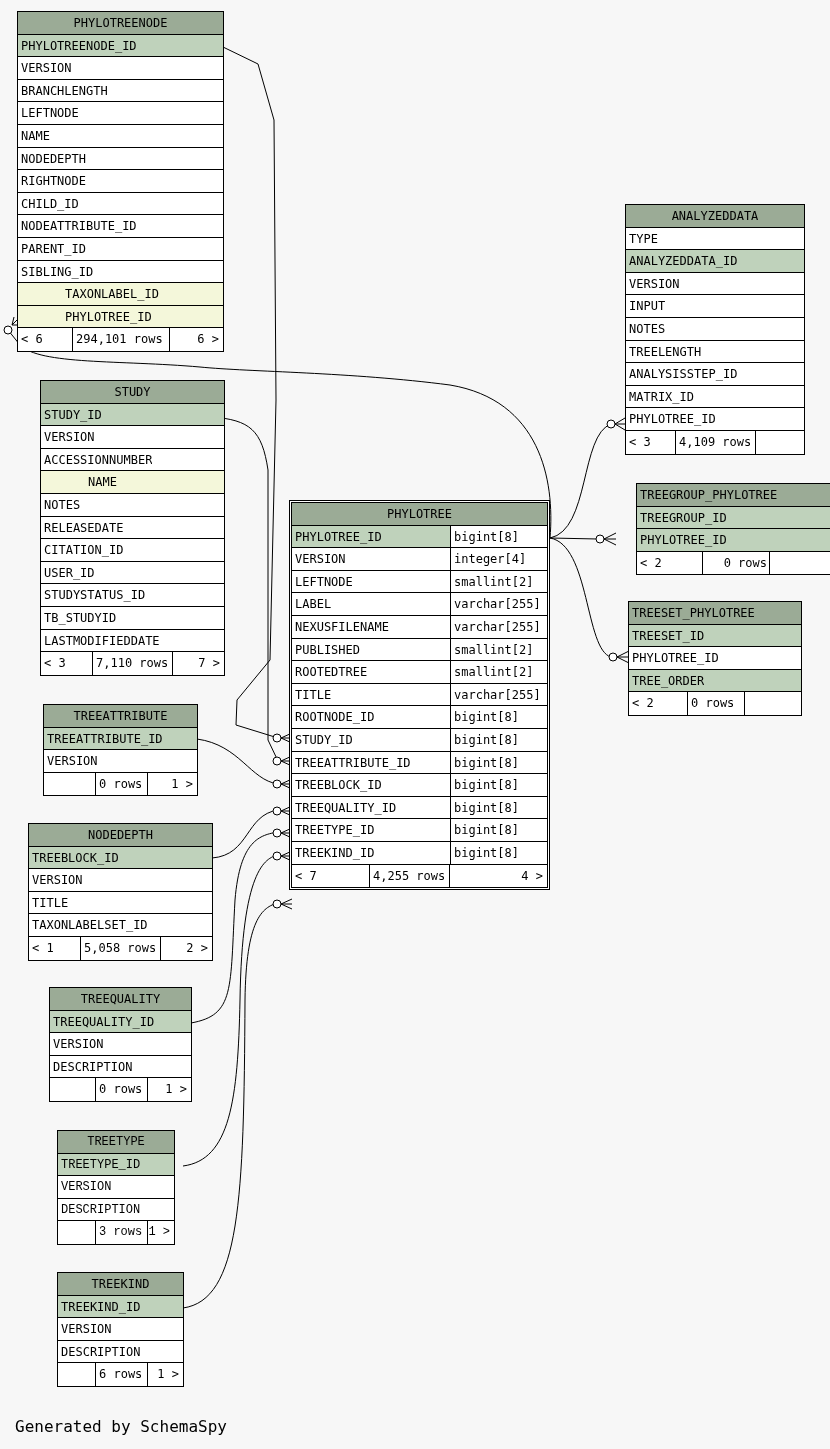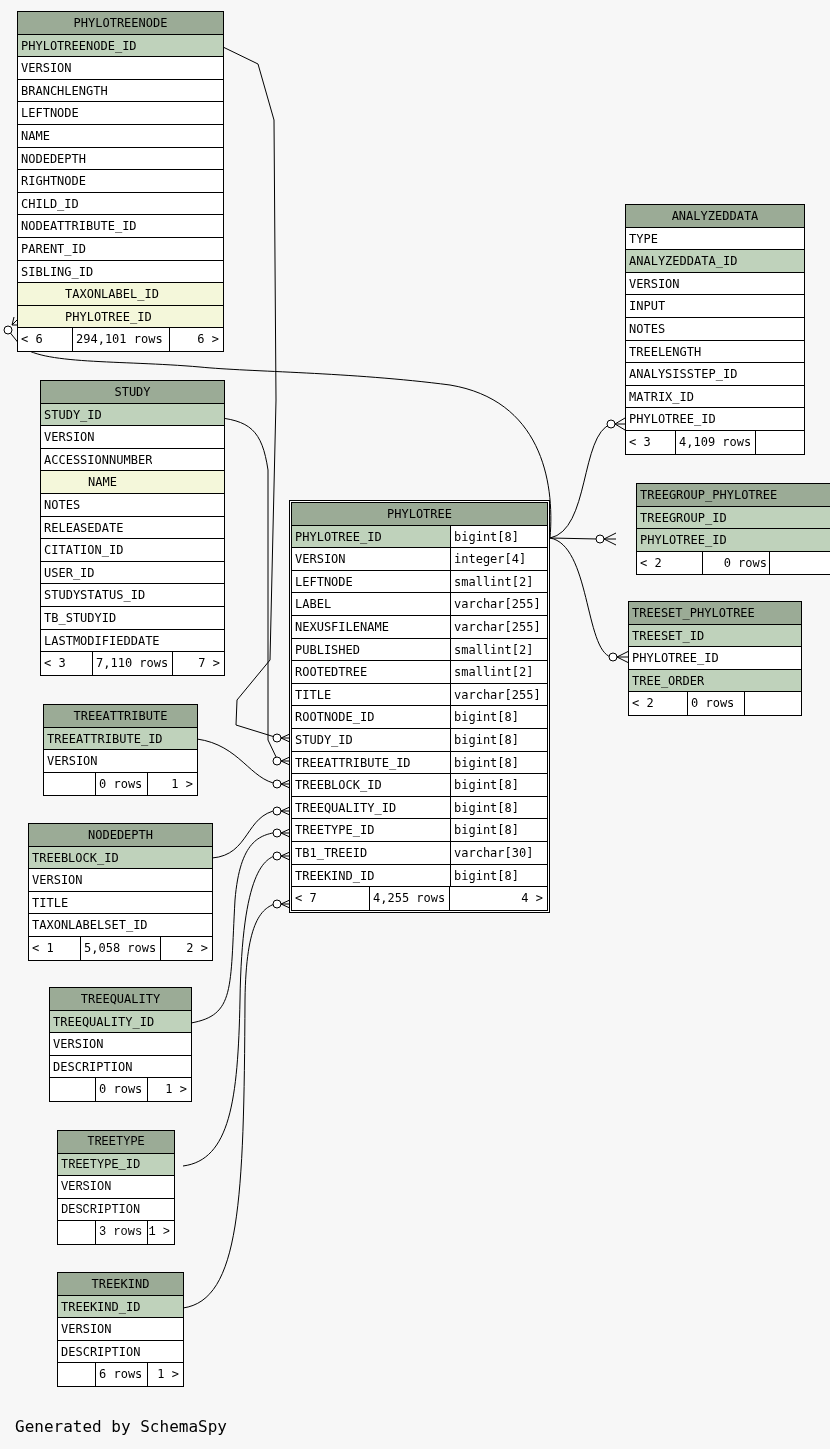--- a/index.html
+++ b/index.html
@@ -272,24 +272,20 @@
     </div>
   <div class="row">
       <span class="cell cname">TREEQUALITY_ID</span>
       <span class="ctype">bigint[8]</span>
     </div>
   <div class="row">
       <span class="cell cname">TREETYPE_ID</span>
       <span class="ctype">bigint[8]</span>
     </div>
   <div class="row">
-      <span class="cell cname">TB1_TREEID</span>
-      <span class="ctype">varchar[30]</span>
-    </div>
-  <div class="row">
       <span class="cell cname">TREEKIND_ID</span>
       <span class="ctype">bigint[8]</span>
     </div>
   <div class="row foot">
     <span class="f1" style="width:78px">&lt; 7</span>
     <span class="f2" style="width:80px">4,255 rows</span>
     <span class="f3">4 &gt;</span>
   </div>
 </div>
 

